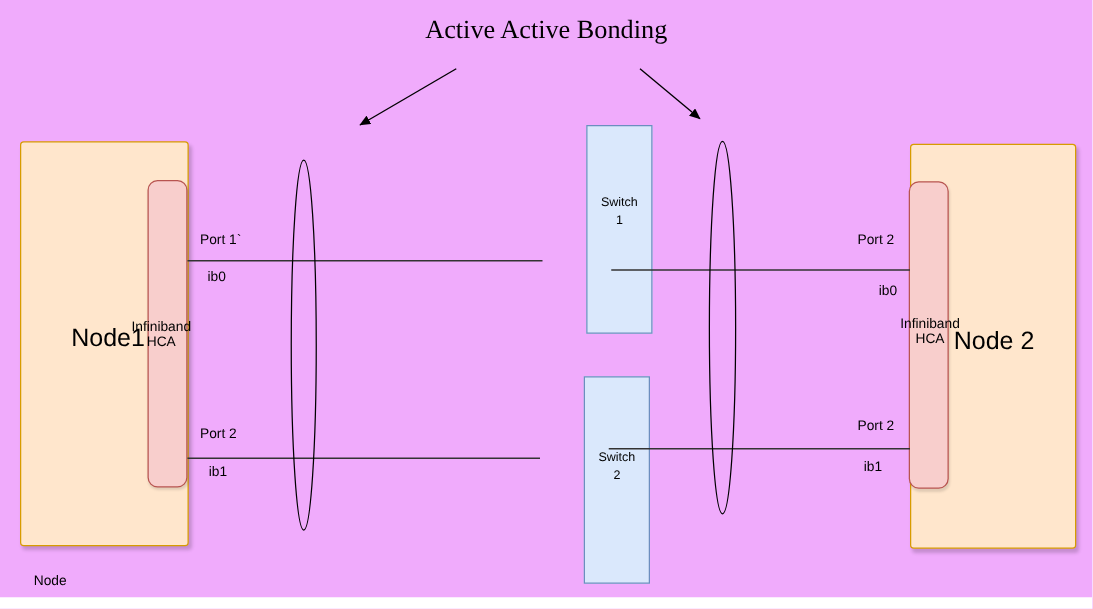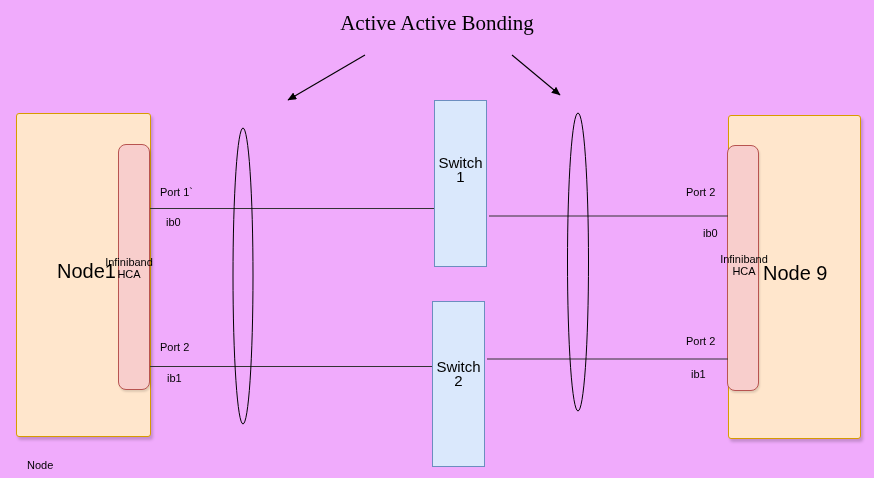--- a/index.html
+++ b/index.html
@@ -78,25 +78,26 @@
   #port2-right-label { left: 686px; top: 335px; }
   #ib1-right-label   { left: 691px; top: 368px; }
 
   .switch-box {
     background: #DAE8FC;
     border: 1px solid #6C8EBF;
     display: flex;
     align-items: center;
     justify-content: center;
     text-align: center;
-    font-size: 15px;
+    font-size: 10px;
     line-height: 14px;
     white-space: pre-line;
     box-sizing: border-box;
     z-index: 1;
+    margin-left: 35px;
   }
   #switch1-box { left: 434px; top: 100px; width: 53px; height: 167px; padding-bottom: 28px; }
   #switch2-box { left: 432px; top: 301px; width: 53px; height: 166px; padding-bottom: 20px; }
 
   #footer-text { left: 27px; top: 459px; }
 
   #wires {
     left: 0; top: 0;
     z-index: 2;
     pointer-events: none;
@@ -149,18 +150,18 @@
 
   <div id="port1-right-label" class="abs port-label">Port 2</div>
   <div id="ib0-right-label" class="abs iface-label">ib0</div>
   <div id="port2-right-label" class="abs port-label">Port 2</div>
   <div id="ib1-right-label" class="abs iface-label">ib1</div>
 
   <div id="node2-box" class="abs node-box">
     <div id="node2-hca-box" class="abs hca-box"></div>
     <div id="node2-hca-label" class="abs hca-label">Infiniband
 HCA</div>
-    <div id="node2-label" class="abs node-label">Node 9</div>
+    <div id="node2-label" class="abs node-label">Node 2</div>
   </div>
 
   <div id="footer-text" class="abs">Node</div>
 
 </div>
 
 </body></html>

